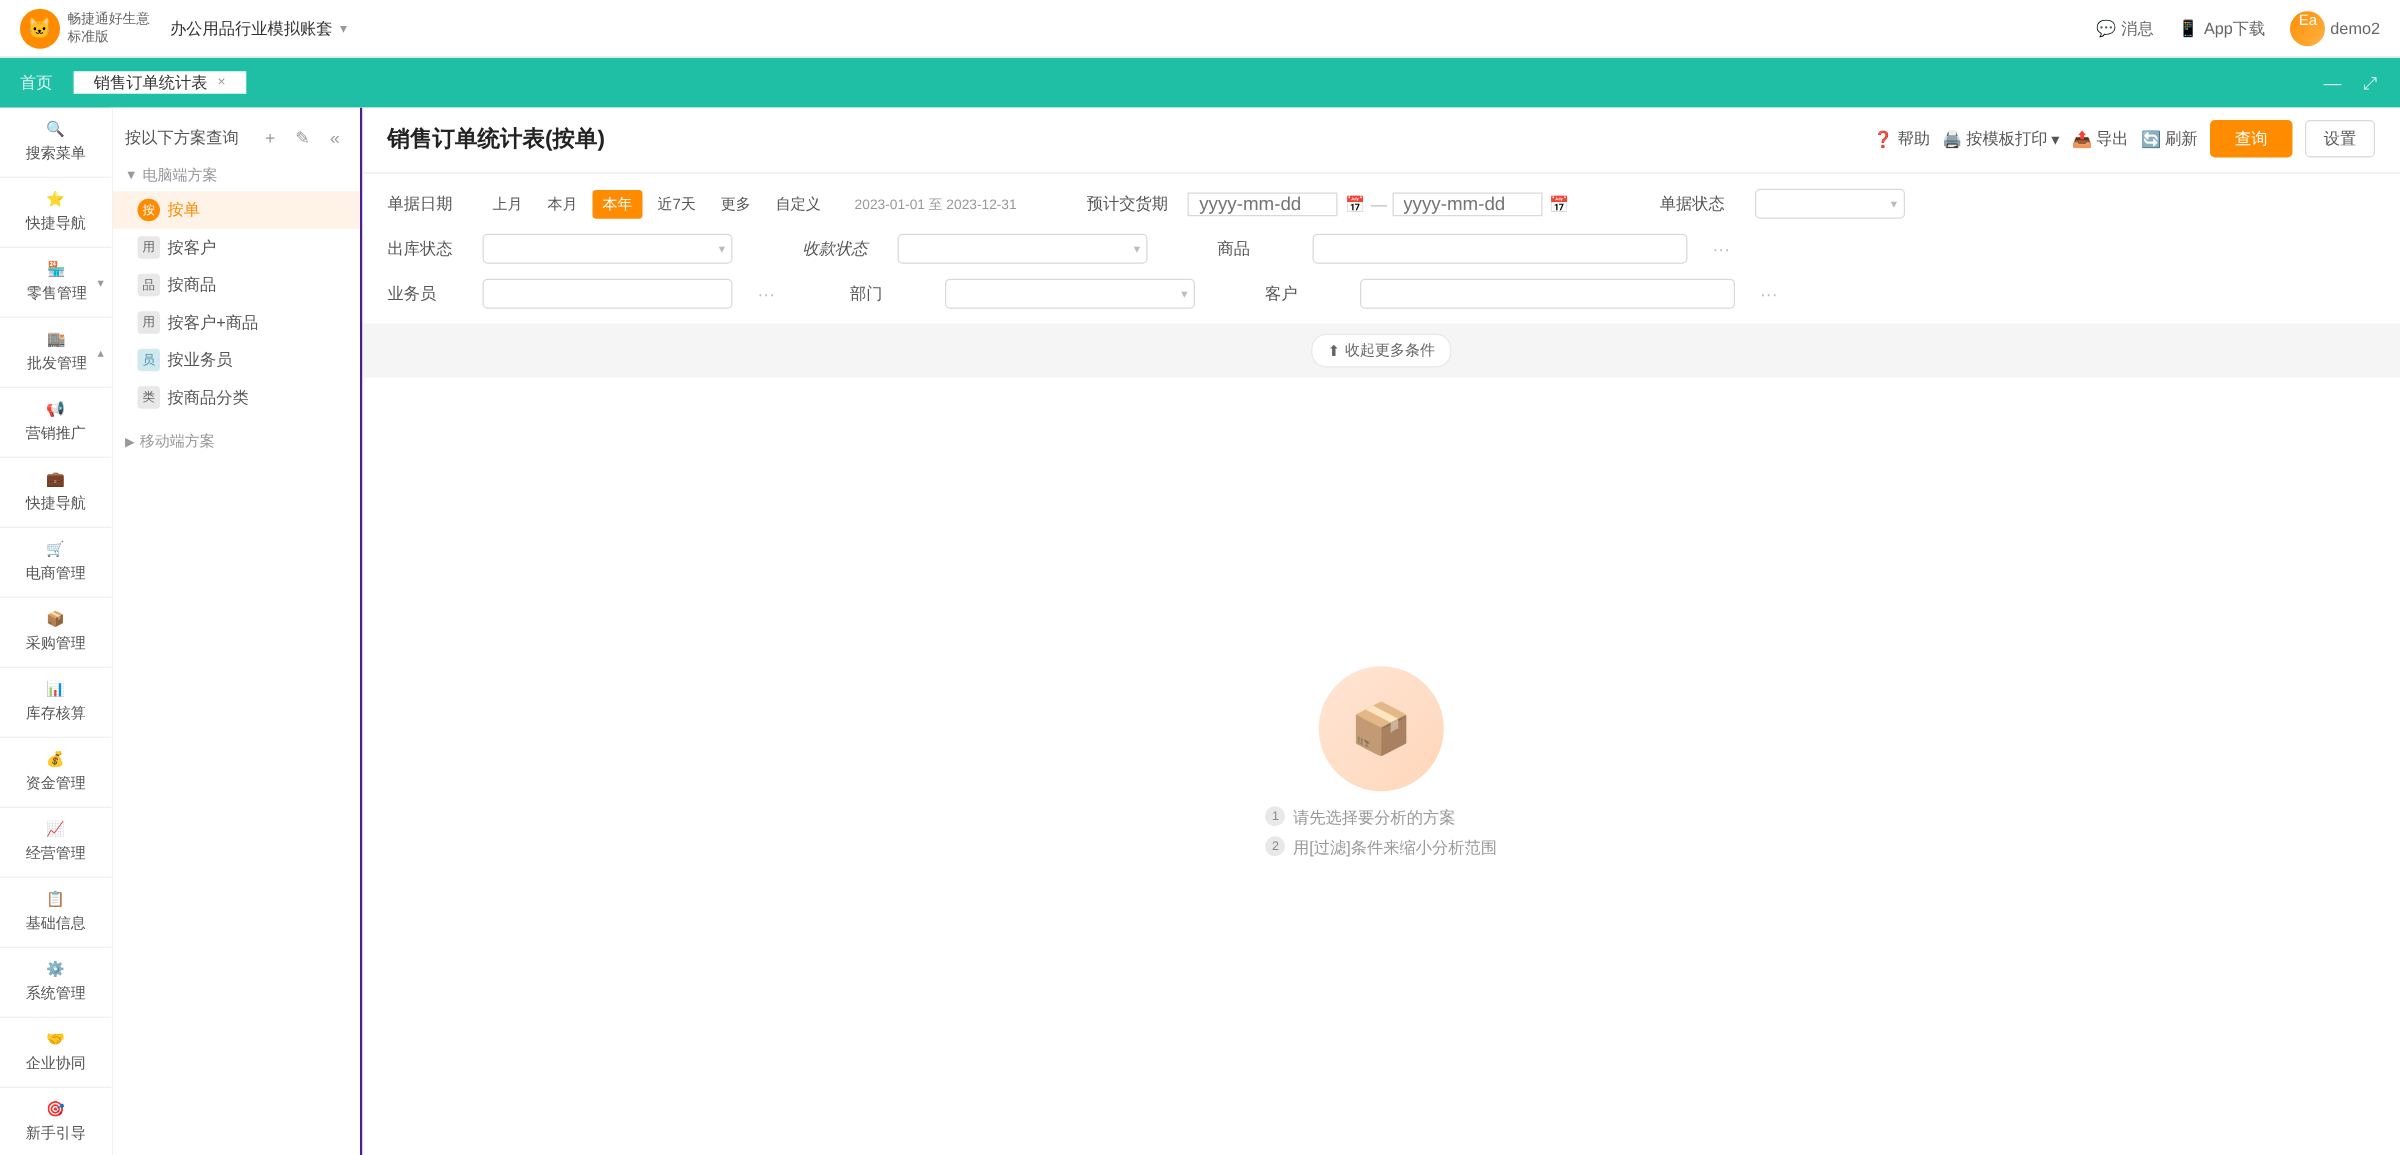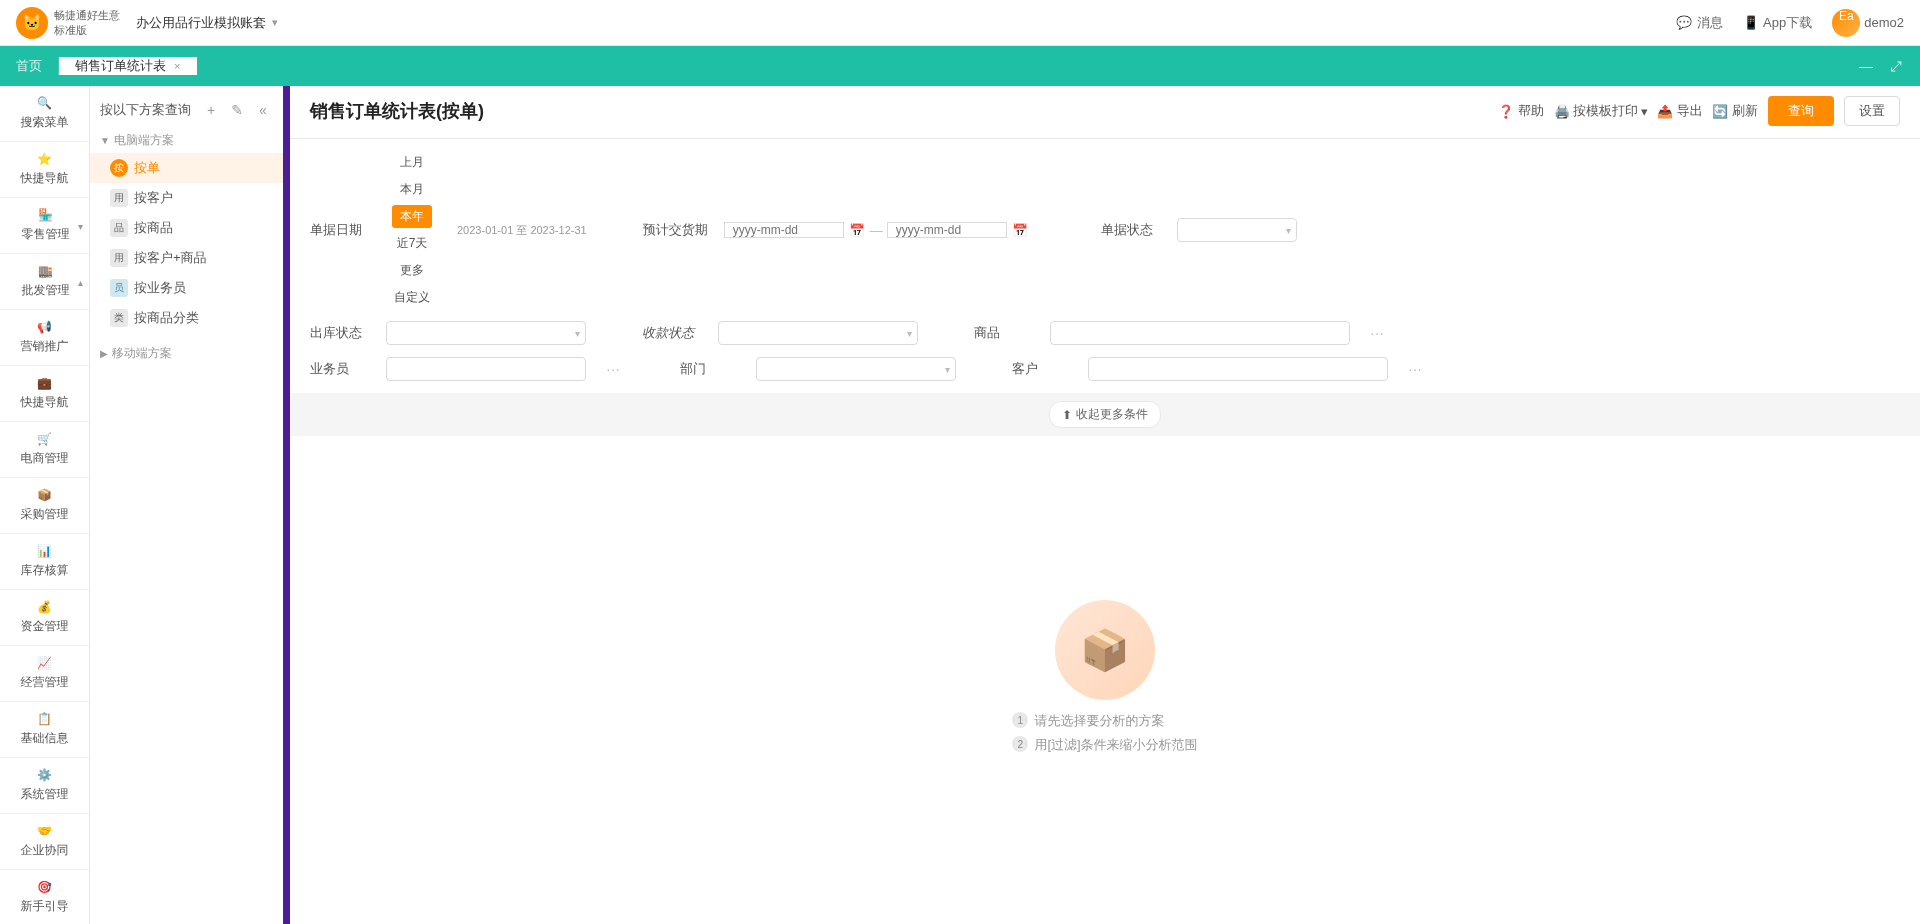--- a/index.html
+++ b/index.html
@@ -119,21 +119,21 @@
     .page-content {
       display: flex;
       flex: 1;
       overflow: hidden;
     }
 
     
     .left-panel {
       width: 200px;
       background: #fff;
-      border-right: 7px solid #4c1d95;
+      border-right: 2px solid #4c1d95;
       padding: 10px 0;
       flex-shrink: 0;
     }
     .left-panel-header {
       display: flex; align-items: center; justify-content: space-between;
       padding: 4px 10px 8px;
       font-size: 13px; color: #555;
     }
     .left-panel-header-actions {
       display: flex; gap: 6px;
@@ -211,21 +211,21 @@
     }
     .filter-row {
       display: flex; align-items: center; gap: 16px;
       margin-bottom: 12px;
     }
     .filter-row:last-child { margin-bottom: 0; }
     .filter-label {
       font-size: 13px; color: #555; white-space: nowrap; min-width: 60px;
     }
     .date-tabs {
-      display: flex; align-items: center; gap: 4px; flex-direction: column;
+      display: flex; align-items: flex-end; gap: 4px;
     }
     .date-tab {
       padding: 3px 8px;
       font-size: 12px;
       border-radius: 3px;
       cursor: pointer;
       color: #555;
     }
     .date-tab.active {
       background: #ff8c00;
@@ -234,21 +234,21 @@
     .date-range-text {
       font-size: 11px; color: #999; margin-left: 3px;
     }
     .date-input-group {
       display: flex; align-items: center; gap: 4px;
     }
     .date-input {
       border: 1px solid #d9d9d9;
       border-radius: 0;
       padding: 0 8px;
-      font-size: 12px;
+      font-size: 15px;
       color: #bbb;
       width: 120px;
       outline: none;
       background: #fff;
     }
     .date-separator { color: #bbb; }
     .date-icon { color: #bbb; margin-left: 2px; cursor: pointer; }
 
     .filter-select-wrapper {
       position: relative;

